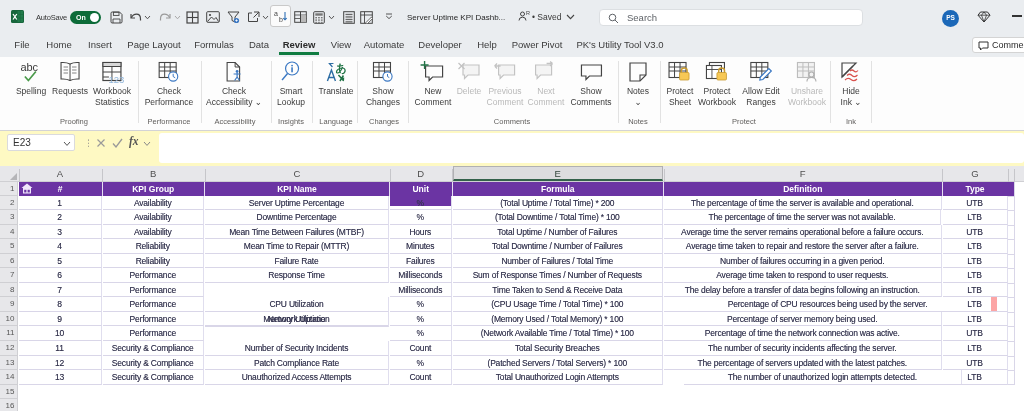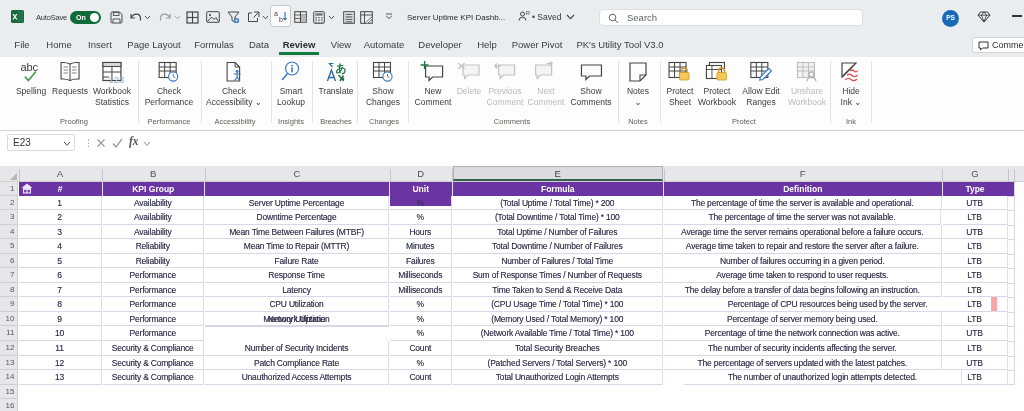--- a/index.html
+++ b/index.html
@@ -3,21 +3,21 @@
 <meta charset="utf-8">
 <style>
 * { margin:0; padding:0; box-sizing:border-box; }
 html,body { width:1024px; height:411px; overflow:hidden; }
 body { font-family:"Liberation Sans", sans-serif; position:relative; background:#e9ebee; }
 .abs { position:absolute; }
 
 #titlebar { left:0; top:0; width:1024px; height:32px; background:#eaedf0; }
 #menubar { left:0; top:32px; width:1024px; height:25px; background:#eaedf0; }
 #ribbon { left:0; top:57px; width:1024px; height:74px; background:#fdfdfd; border-bottom:1px solid #d3d3d6; }
-#fbar { left:0; top:131px; width:1024px; height:35px; background:#ffffff; }
+#fbar { left:0; top:131px; width:1024px; height:35px; background:#fef9c3; }
 #grid { left:0; top:166px; width:1024px; height:245px; background:#ffffff; }
 .ttxt { font-size:11px; color:#2b2b2b; }
 .menu-item { position:absolute; top:7px; font-size:9.5px; color:#3b3b3b; transform:translateX(-50%); white-space:nowrap; }
 .grp-label { position:absolute; top:60px; font-size:7.5px; color:#605e5c; transform:translateX(-50%); white-space:nowrap; }
 .rsep { position:absolute; top:4px; width:1px; height:62px; background:#e2e2e2; }
 .rbtn { position:absolute; top:3px; text-align:center; transform:translateX(-50%); }
 .rbtn svg { display:block; margin:0 auto; }
 .rbtn .lbl { font-size:8.5px; color:#3b3b3b; line-height:11.3px; margin-top:2px; white-space:nowrap; }
 .rbtn.dis .lbl { color:#b9b9b9; }
 
@@ -409,21 +409,21 @@
       <path d="M8 15.5 Q10.5 13 13 15.5 Q15.5 18 18.5 15" fill="none" stroke="#d9534f" stroke-width="1.2"></path>
       <path d="M6 20 Q9 17 12 19.5 Q15 22 18 19" fill="none" stroke="#d9534f" stroke-width="1.2"></path>
     </svg>
     <div class="lbl">Hide<br>Ink ⌄</div>
   </div>
   <div class="rsep" style="left:871px"></div>
   <div class="grp-label" style="left:74px">Proofing</div>
   <div class="grp-label" style="left:169px">Performance</div>
   <div class="grp-label" style="left:235px">Accessibility</div>
   <div class="grp-label" style="left:291px">Insights</div>
-  <div class="grp-label" style="left:336px">Breaches</div>
+  <div class="grp-label" style="left:336px">Language</div>
   <div class="grp-label" style="left:384px">Changes</div>
   <div class="grp-label" style="left:512px">Comments</div>
   <div class="grp-label" style="left:638px">Notes</div>
   <div class="grp-label" style="left:744px">Protect</div>
   <div class="grp-label" style="left:851px">Ink</div>
 </div>
 <div id="fbar" class="abs">
   <div class="abs" style="left:7px;top:3px;width:68px;height:17px;background:#fff;border:1px solid #dadadd;border-radius:2px"></div>
   <div class="abs" style="left:13px;top:6px;font-size:10px;color:#333">E23</div>
   <svg class="abs" style="left:63px;top:10px" width="8" height="6" viewBox="0 0 8 6">
@@ -476,20 +476,21 @@
 <div class="rowhdr" style="top:145.90px;height:14.55px;line-height:14.55px;border-bottom:1px solid #cfcfd3">10</div>
 <div class="rowhdr" style="top:160.45px;height:14.55px;line-height:14.55px;border-bottom:1px solid #cfcfd3">11</div>
 <div class="rowhdr" style="top:175.00px;height:14.55px;line-height:14.55px;border-bottom:1px solid #cfcfd3">12</div>
 <div class="rowhdr" style="top:189.55px;height:14.55px;line-height:14.55px;border-bottom:1px solid #cfcfd3">13</div>
 <div class="rowhdr" style="top:204.10px;height:14.55px;line-height:14.55px;border-bottom:1px solid #cfcfd3">14</div>
 <div class="rowhdr" style="top:218.65px;height:14.55px;line-height:14.55px;border-bottom:1px solid #cfcfd3">15</div>
 <div class="rowhdr" style="top:233.20px;height:14.55px;line-height:14.55px;border-bottom:1px solid #cfcfd3">16</div>
 <div class="abs" style="left:18.5px;top:15.50px;width:995.5px;height:14.0px;background:#6b34a3"></div>
 <div class="hcell" style="left:18.5px;top:15.50px;width:83px;height:14.0px;line-height:14.5px">#</div>
 <div class="hcell" style="left:102.5px;top:15.50px;width:101.5px;height:14.0px;line-height:14.5px">KPI Group</div>
+<div class="hcell" style="left:205px;top:15.50px;width:184px;height:14.0px;line-height:14.5px">KPI Name</div>
 <div class="hcell" style="left:390px;top:15.50px;width:61.5px;height:24px;line-height:14.5px">Unit</div>
 <div class="hcell" style="left:452.5px;top:15.50px;width:210.5px;height:14.0px;line-height:14.5px">Formula</div>
 <div class="hcell" style="left:664px;top:15.50px;width:277.5px;height:14.0px;line-height:14.5px">Definition</div>
 <div class="hcell" style="left:942.5px;top:15.50px;width:65px;height:14.0px;line-height:14.5px">Type</div>
 <div class="abs" style="left:101.5px;top:15.50px;width:1px;height:14.0px;background:#e7dff2"></div>
 <div class="abs" style="left:204.0px;top:15.50px;width:1px;height:14.0px;background:#e7dff2"></div>
 <div class="abs" style="left:389.0px;top:15.50px;width:1px;height:14.0px;background:#e7dff2"></div>
 <div class="abs" style="left:451.5px;top:15.50px;width:1px;height:14.0px;background:#e7dff2"></div>
 <div class="abs" style="left:663.0px;top:15.50px;width:1px;height:14.0px;background:#e7dff2"></div>
 <div class="abs" style="left:941.5px;top:15.50px;width:1px;height:14.0px;background:#e7dff2"></div>
@@ -535,21 +536,20 @@
 <div class="cell" style="left:942.5px;top:87.70px;width:65px;height:14.55px;line-height:14.55px;border-bottom:1px solid #d9d6e8;border-right:1px solid #e0deee">LTB</div>
 <div class="cell" style="left:18.5px;top:102.25px;width:83px;height:14.55px;line-height:14.55px;border-bottom:1px solid #d9d6e8;border-right:1px solid #e0deee">6</div>
 <div class="cell" style="left:102.5px;top:102.25px;width:101.5px;height:14.55px;line-height:14.55px;border-bottom:1px solid #d9d6e8;border-right:1px solid #e0deee">Performance</div>
 <div class="cell" style="left:205px;top:102.25px;width:184px;height:14.55px;line-height:14.55px;border-bottom:1px solid #d9d6e8;border-right:1px solid #e0deee">Response Time</div>
 <div class="cell" style="left:390px;top:102.25px;width:61.5px;height:14.55px;line-height:14.55px;border-bottom:1px solid #d9d6e8;border-right:1px solid #e0deee">Milliseconds</div>
 <div class="cell" style="left:452.5px;top:102.25px;width:210.5px;height:14.55px;line-height:14.55px;border-bottom:1px solid #d9d6e8;border-right:1px solid #e0deee">Sum of Response Times / Number of Requests</div>
 <div class="cell" style="left:664px;top:102.25px;width:277.5px;height:14.55px;line-height:14.55px;border-bottom:1px solid #d9d6e8;border-right:1px solid #e0deee">Average time taken to respond to user requests.</div>
 <div class="cell" style="left:942.5px;top:102.25px;width:65px;height:14.55px;line-height:14.55px;border-bottom:1px solid #d9d6e8;border-right:1px solid #e0deee">LTB</div>
 <div class="cell" style="left:18.5px;top:116.80px;width:83px;height:14.55px;line-height:14.55px;border-bottom:1px solid #d9d6e8;border-right:1px solid #e0deee">7</div>
 <div class="cell" style="left:102.5px;top:116.80px;width:101.5px;height:14.55px;line-height:14.55px;border-bottom:1px solid #d9d6e8;border-right:1px solid #e0deee">Performance</div>
-<div class="cell" style="left:205px;top:116.80px;width:184px;height:14.55px;line-height:14.55px;border-bottom:1px solid #d9d6e8;border-right:1px solid #e0deee">Latency</div>
 <div class="cell" style="left:390px;top:116.80px;width:61.5px;height:14.55px;line-height:14.55px;border-bottom:1px solid #d9d6e8;border-right:1px solid #e0deee">Milliseconds</div>
 <div class="cell" style="left:452.5px;top:116.80px;width:210.5px;height:14.55px;line-height:14.55px;border-bottom:1px solid #d9d6e8;border-right:1px solid #e0deee">Time Taken to Send &amp; Receive Data</div>
 <div class="cell" style="left:664px;top:116.80px;width:277.5px;height:14.55px;line-height:14.55px;border-bottom:1px solid #d9d6e8;border-right:1px solid #e0deee">The delay before a transfer of data begins following an instruction.</div>
 <div class="cell" style="left:942.5px;top:116.80px;width:65px;height:14.55px;line-height:14.55px;border-bottom:1px solid #d9d6e8;border-right:1px solid #e0deee">LTB</div>
 <div class="cell" style="left:18.5px;top:131.35px;width:83px;height:14.55px;line-height:14.55px;border-bottom:1px solid #d9d6e8;border-right:1px solid #e0deee">8</div>
 <div class="cell" style="left:102.5px;top:131.35px;width:101.5px;height:14.55px;line-height:14.55px;border-bottom:1px solid #d9d6e8;border-right:1px solid #e0deee">Performance</div>
 <div class="cell" style="left:205px;top:131.35px;width:184px;height:14.55px;line-height:14.55px;border-bottom:1px solid #d9d6e8;border-right:1px solid #e0deee">CPU Utilization</div>
 <div class="cell" style="left:390px;top:131.35px;width:61.5px;height:14.55px;line-height:14.55px;border-bottom:1px solid #d9d6e8;border-right:1px solid #e0deee">%</div>
 <div class="cell" style="left:452.5px;top:131.35px;width:210.5px;height:14.55px;line-height:14.55px;border-bottom:1px solid #d9d6e8;border-right:1px solid #e0deee">(CPU Usage Time / Total Time) * 100</div>
 <div class="cell" style="left:664px;top:131.35px;width:333px;height:14.55px;line-height:14.55px;border-bottom:1px solid #d9d6e8;border-right:6px solid #fca5a5">Percentage of CPU resources being used by the server.</div>

